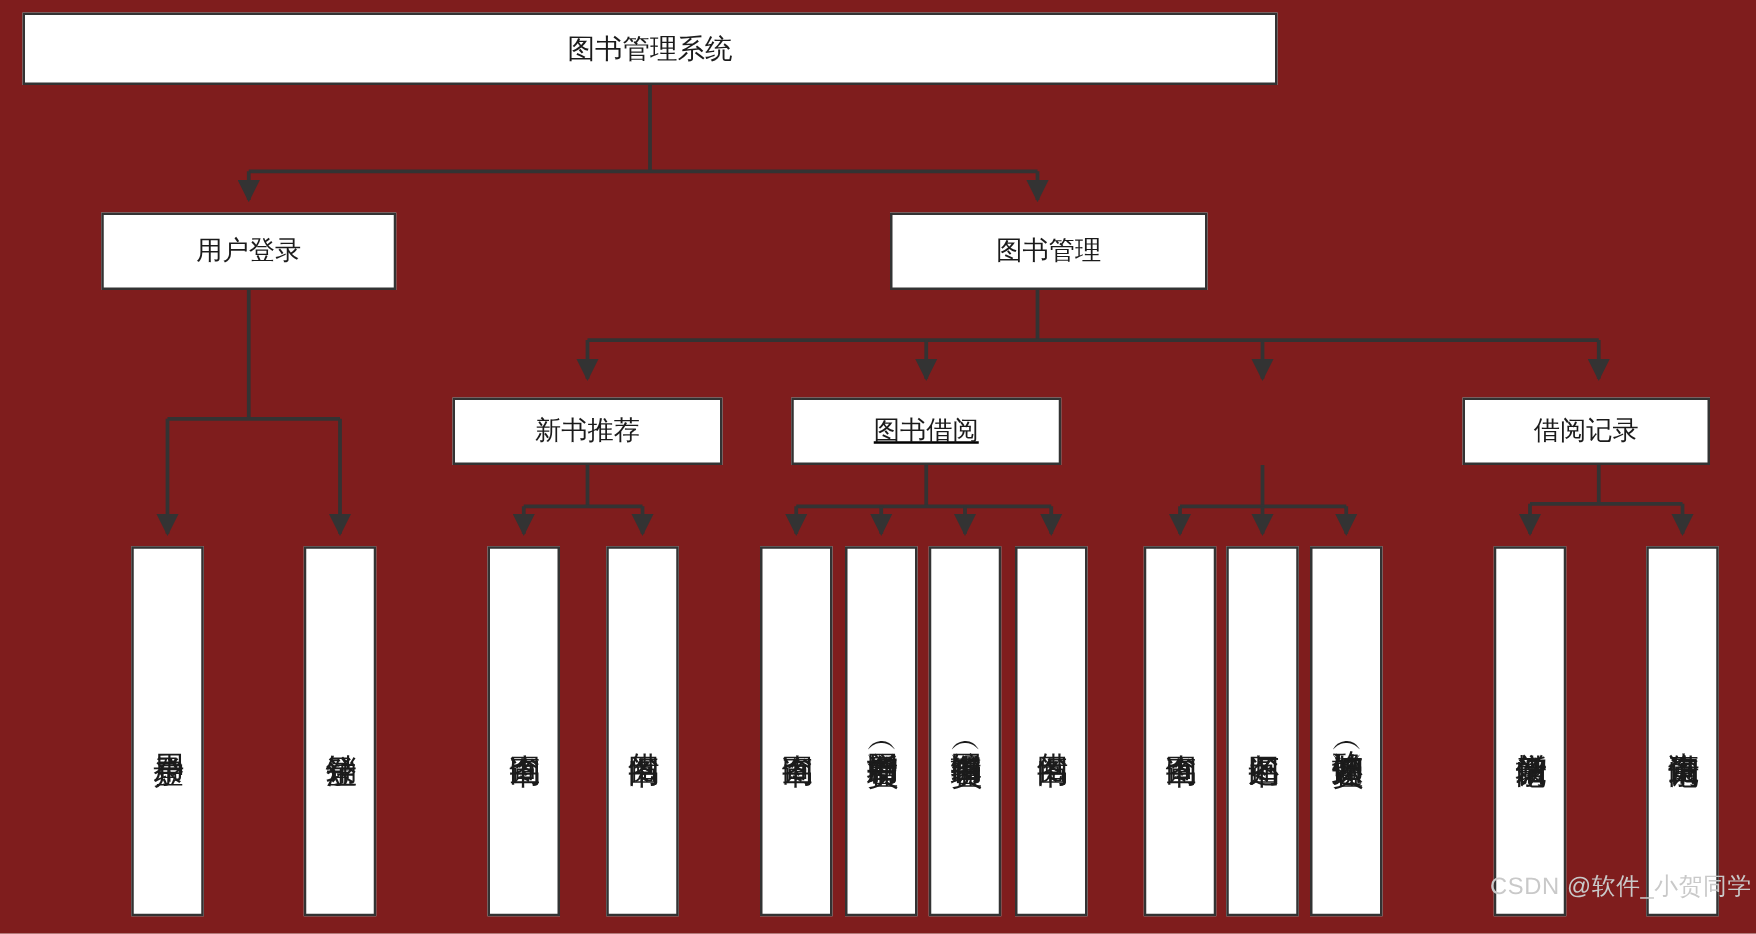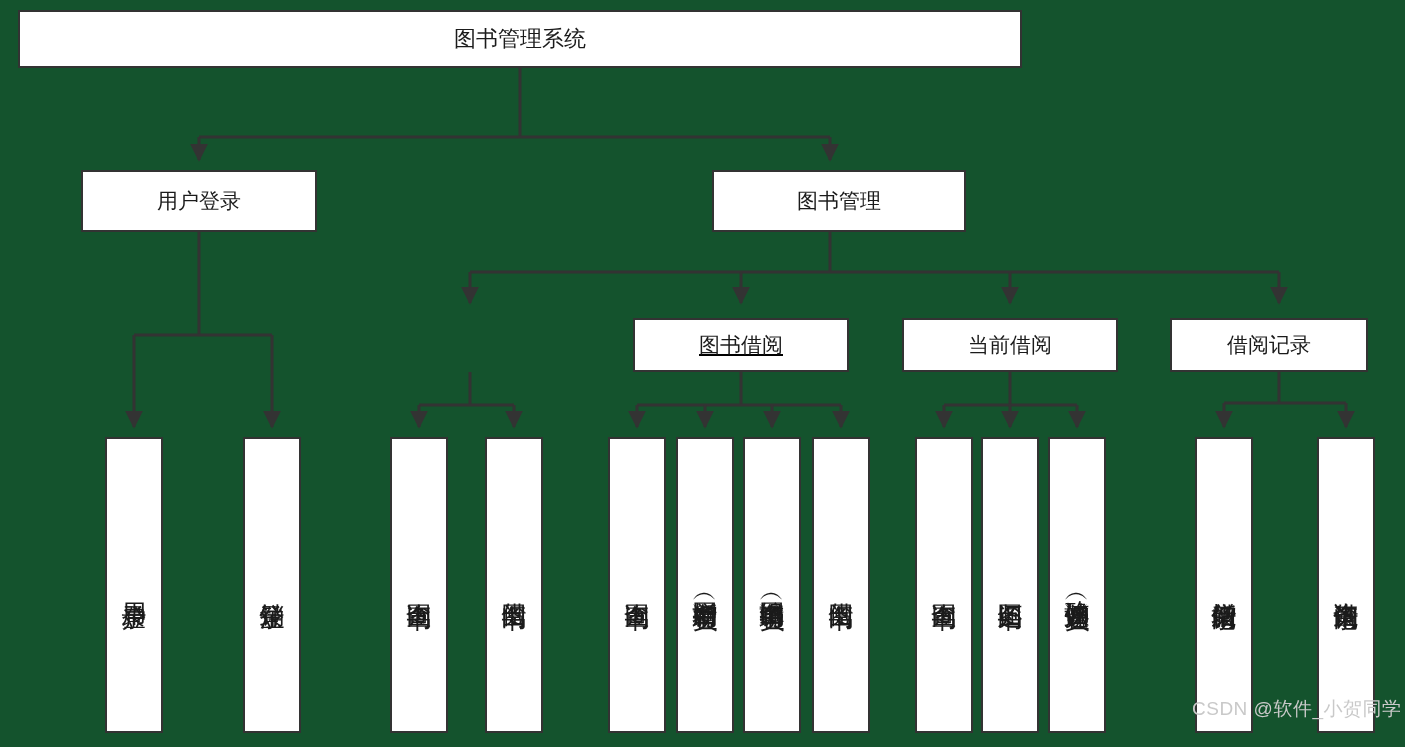--- a/index.html
+++ b/index.html
@@ -8,21 +8,21 @@
     padding: 0;
     background: #ffffff;
   }
   body {
     font-family: "Liberation Sans", "DejaVu Sans", sans-serif;
   }
   #canvas {
     position: relative;
     width: 1405px;
     height: 747px;
-    background: #14532d;
+    background: #7f1d1d;
     overflow: hidden;
   }
   #wires {
     position: absolute;
     left: 0;
     top: 0;
     width: 1405px;
     height: 747px;
     pointer-events: none;
   }
@@ -132,26 +132,26 @@
     <span class="node-label">图书管理系统</span>
   </div>
 
   <div class="node h-node" style="left:81px; top:170px; width:236px; height:62px;">
     <span class="node-label">用户登录</span>
   </div>
   <div class="node h-node" style="left:712px; top:170px; width:254px; height:62px;">
     <span class="node-label">图书管理</span>
   </div>
 
+  <div class="node h-node" style="left:362px; top:318px; width:216px; height:54px;">
+    <span class="node-label">新书推荐</span>
+  </div>
   <div class="node h-node" style="left:633px; top:318px; width:216px; height:54px;text-decoration:underline;">
     <span class="node-label">图书借阅</span>
   </div>
-  <div class="node h-node" style="left:902px; top:318px; width:216px; height:54px;">
-    <span class="node-label">当前借阅</span>
-  </div>
   <div class="node h-node" style="left:1170px; top:318px; width:198px; height:54px;">
     <span class="node-label">借阅记录</span>
   </div>
 
   <div class="node leaf" style="left:105px; top:437px; width:58px; height:296px;">
     <span class="node-label">用户登录</span>
   </div>
   <div class="node leaf" style="left:243px; top:437px; width:58px; height:296px;">
     <span class="node-label">注销登录</span>
   </div>

